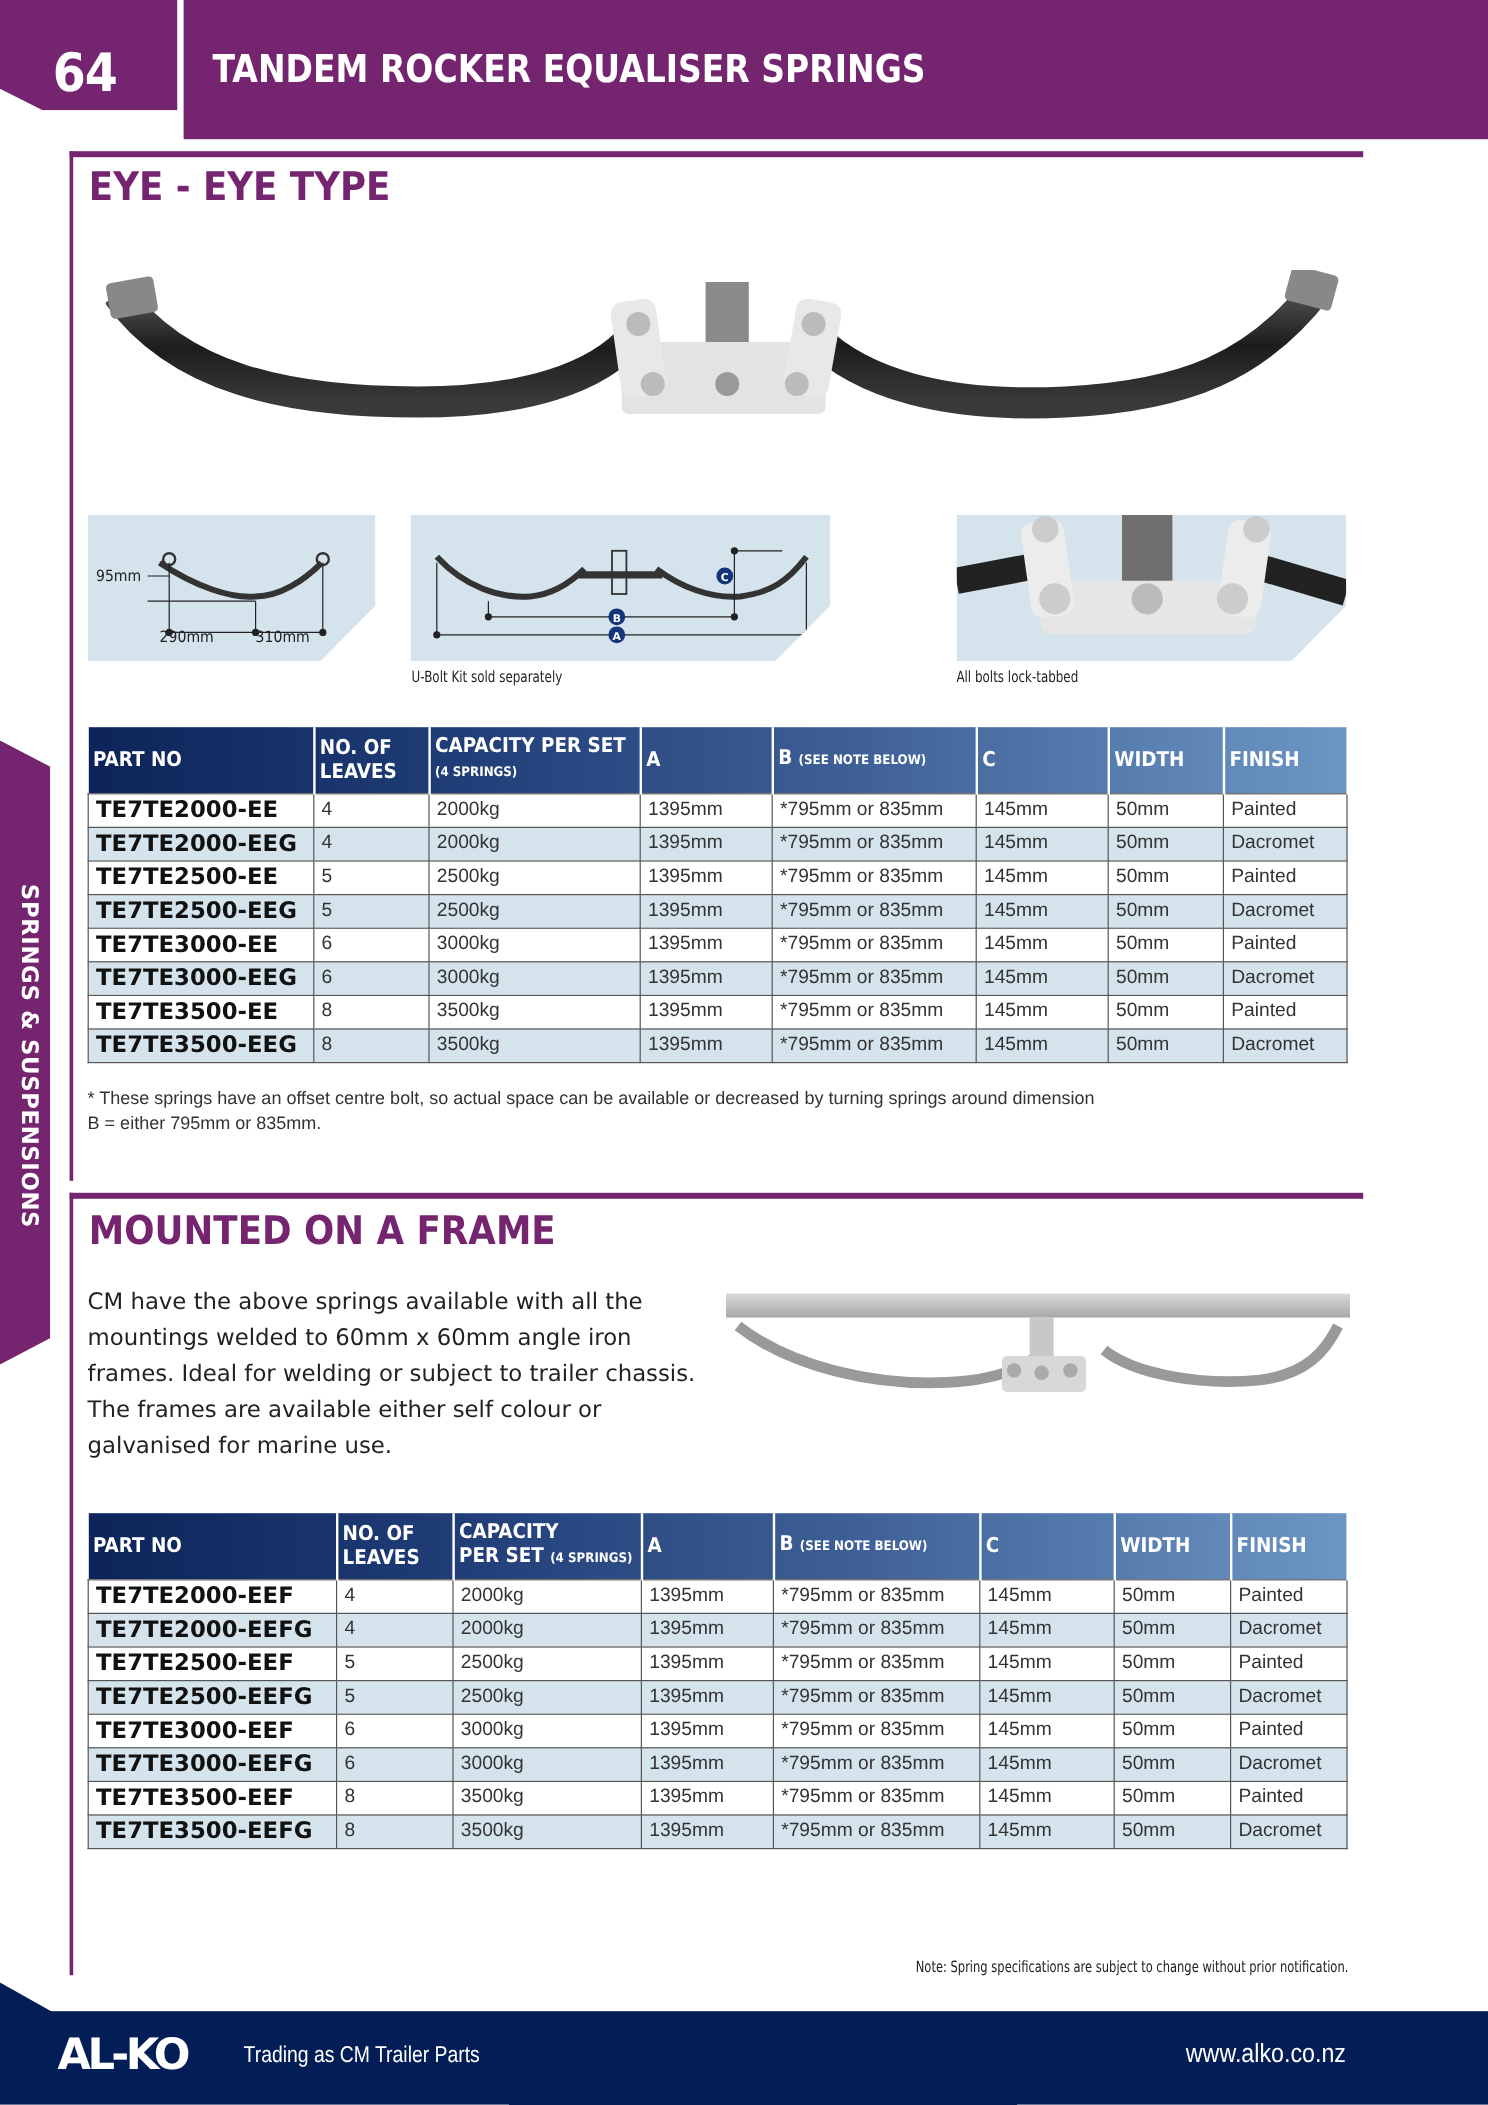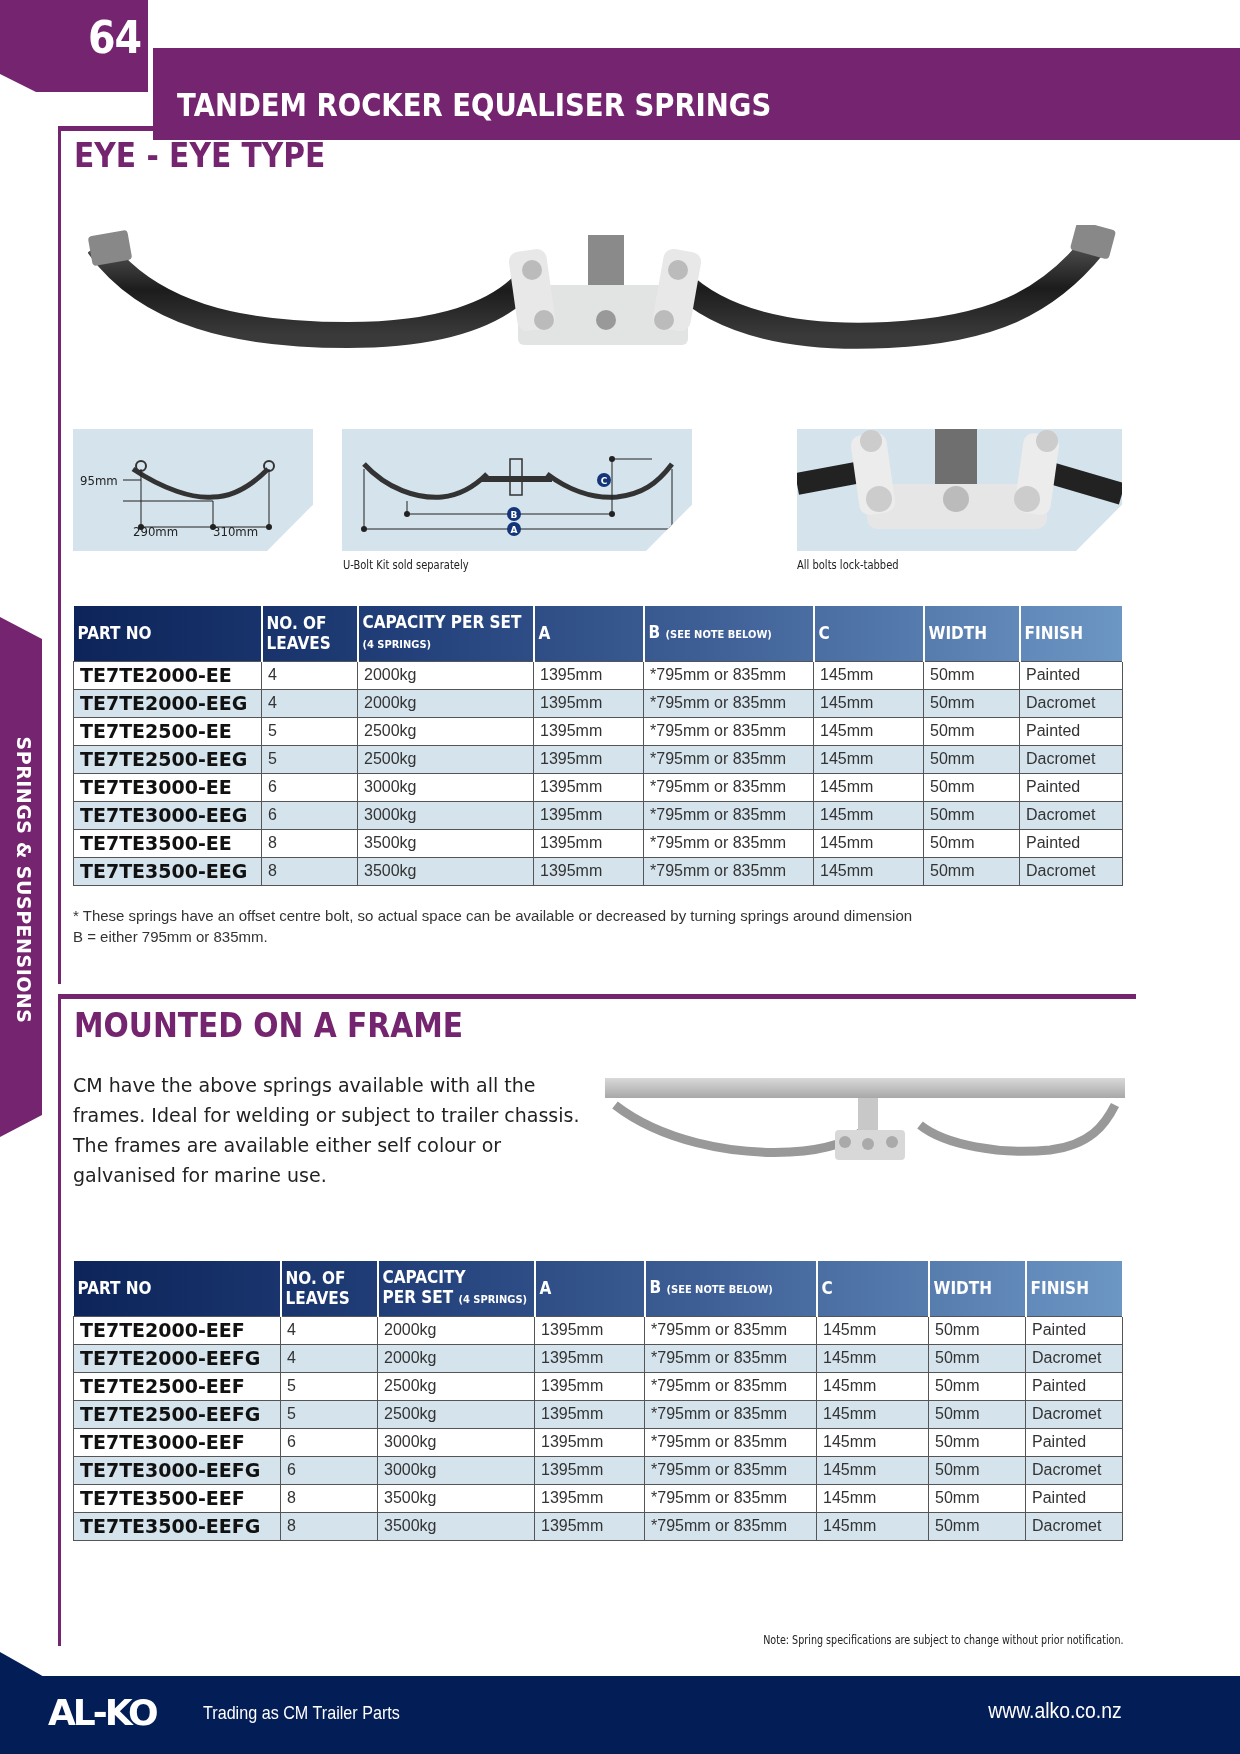--- a/index.html
+++ b/index.html
@@ -3,22 +3,22 @@
 <meta charset="utf-8">
 <style>
   * { box-sizing: border-box; margin: 0; padding: 0; }
   html, body { width: 1240px; height: 1754px; background: #ffffff; overflow: hidden; }
   body { position: relative; font-family: "DejaVu Sans", sans-serif; color: #222; }
 
   
   .header { position: absolute; left: 0; top: 0; width: 1240px; height: 92px; }
   .page-num-box { position: absolute; left: 0; top: 0; width: 148px; height: 92px; background: #75246f;
     clip-path: polygon(0 0, 100% 0, 100% 100%, 36px 100%, 0 74px); }
-  .page-num { position: absolute; left: 44px; top: 12px; font: bold 44px "DejaVu Sans Condensed", "DejaVu Sans", sans-serif; color: #fff; letter-spacing: -1px; margin-left: 44px; }
-  .title-box { position: absolute; left: 153px; top: 0; width: 1087px; height: 92px; background: #75246f; margin-top: 48px; }
+  .page-num { position: absolute; left: 44px; top: 36px; font: bold 44px "DejaVu Sans Condensed", "DejaVu Sans", sans-serif; color: #fff; letter-spacing: -1px; }
+  .title-box { position: absolute; left: 153px; top: 0; width: 1087px; height: 116px; background: #75246f; }
   .title { position: absolute; left: 24px; top: 38px; font: bold 32px "DejaVu Sans", sans-serif; color: #fff; transform: scaleX(0.86); transform-origin: left center; letter-spacing: 0; }
 
   
   .side-tab { position: absolute; left: 0; top: 617px; width: 42px; height: 520px; background: #75246f;
     clip-path: polygon(0 0, 100% 22px, 100% calc(100% - 22px), 0 100%); }
   .side-label { position: absolute; left: 24px; top: 880px; transform: translate(-50%, -50%) rotate(90deg); white-space: nowrap;
     font: bold 19px "DejaVu Sans", sans-serif; color: #fff; letter-spacing: 0.5px; }
 
   
   .section-vline { position: absolute; left: 58px; width: 3px; background: #75246f; }
@@ -270,20 +270,21 @@
   <div>* These springs have an offset centre bolt, so actual space can be available or decreased by turning springs around dimension</div>
   <div>B = either 795mm or 835mm.</div>
 </div>
 
 <div class="section-hline" style="top:994px;"></div>
 <div class="section-vline" style="top:994px; height:652px;"></div>
 <div class="section-title" style="top:1006px;">MOUNTED ON A FRAME</div>
 
 <div class="body-text">
   <div>CM have the above springs available with all the</div>
+  <div>mountings welded to 60mm x 60mm angle iron</div>
   <div>frames. Ideal for welding or subject to trailer chassis.</div>
   <div>The frames are available either self colour or</div>
   <div>galvanised for marine use.</div>
 </div>
 
 <svg class="photo" style="left:600px; top:1070px;" width="530" height="110">
   <defs>
     <linearGradient id="frm" x1="0" y1="0" x2="0" y2="1">
         <stop offset="0" stop-color="#d9d9d9"></stop>
         <stop offset="1" stop-color="#a8a8a8"></stop>

